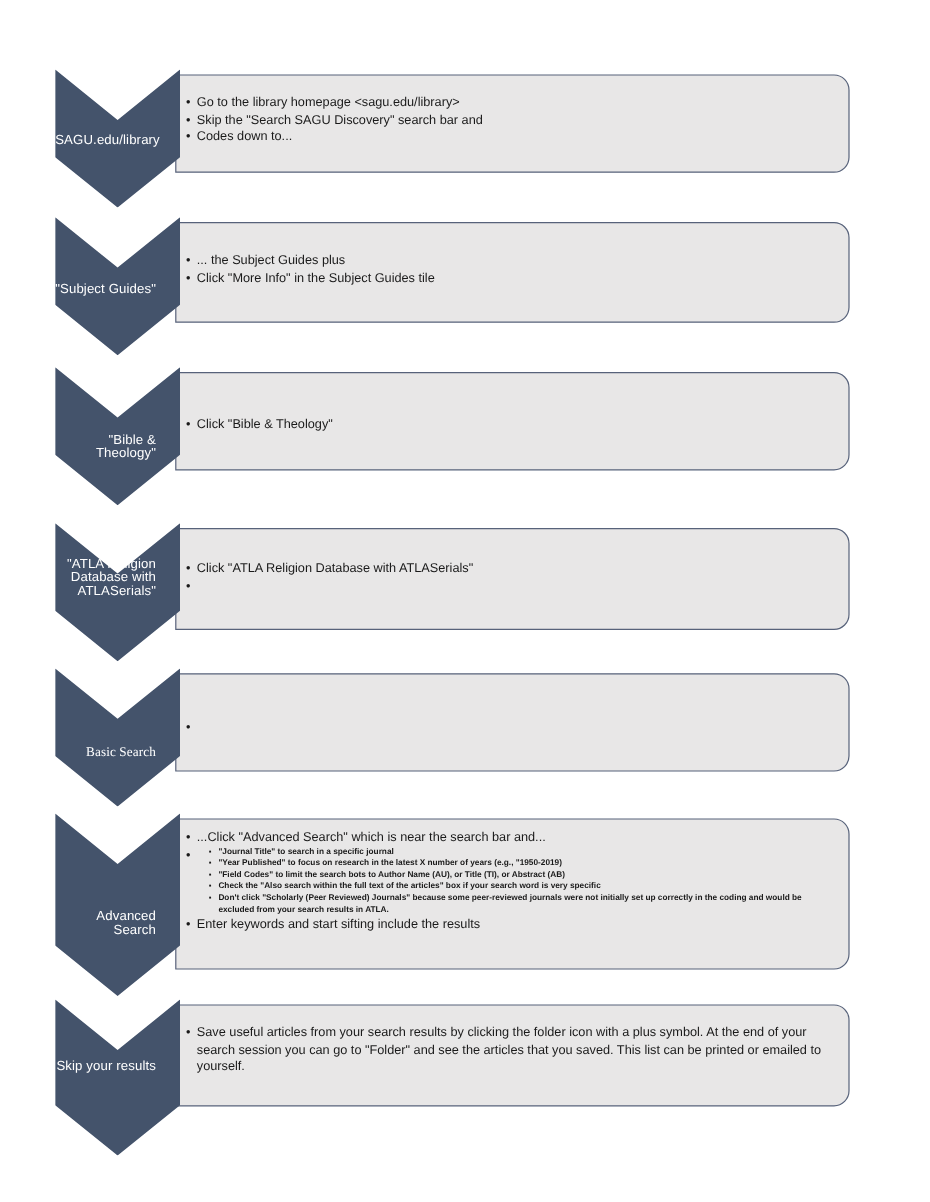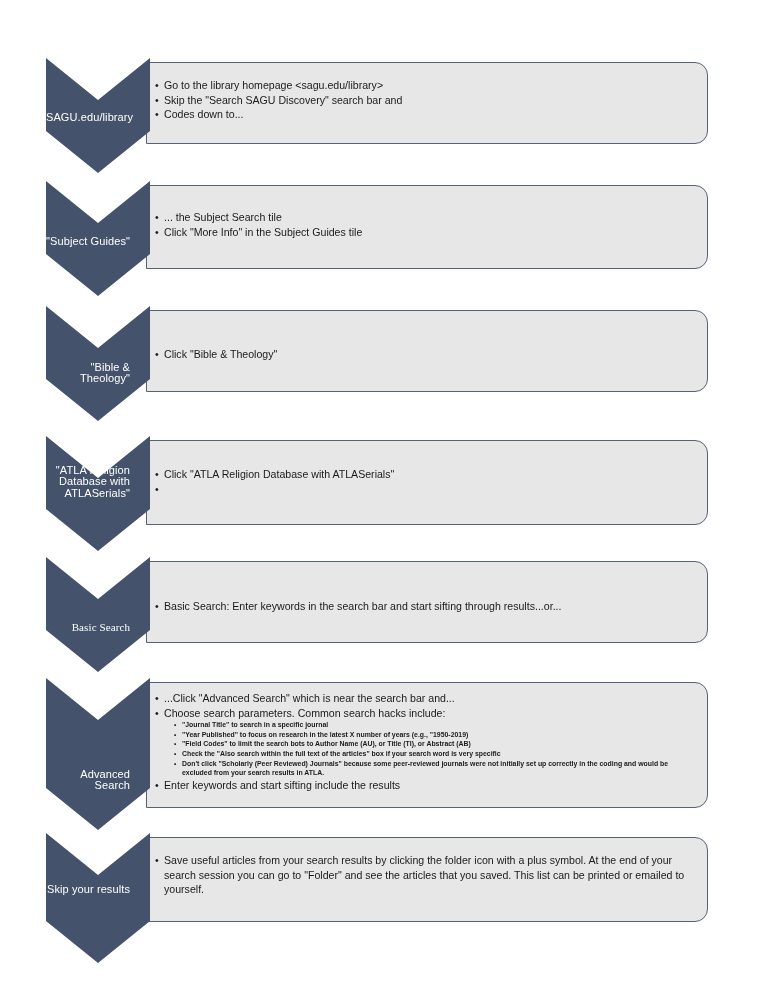--- a/index.html
+++ b/index.html
@@ -129,21 +129,21 @@
             <polygon points="0,0 52,42 104,0 104,73 52,115 0,73" fill="#44536b"></polygon>
           </svg>
         </div>
         <div class="chev-label" style="top: 54px; color: rgb(255, 255, 255);">SAGU.edu/library</div>
       </div>
     </div>
     <div class="row" style="top: 0px;">
       <div class="box" style="top: 185px; height: 84px; background: rgb(232, 231, 231); border-color: rgb(87, 98, 122);">
         <div class="box-inner" style="top: 24px;">
           <ul class="bl">
-            <li><span class="bdot">•</span><span>... the Subject Search tile</span></li>
+            <li><span class="bdot">•</span><span>... the Subject Guides plus</span></li>
             <li><span class="bdot">•</span><span>Click "More Info" in the Subject Guides tile</span></li>
           </ul>
         </div>
       </div>
       <div class="chev" style="top: 181px; height: 115px;">
         <div class="chev-shape">
           <svg viewBox="0 0 104 115" preserveAspectRatio="none" xmlns="http://www.w3.org/2000/svg">
             <polygon points="0,0 52,42 104,0 104,73 52,115 0,73" fill="#44536b"></polygon>
           </svg>
         </div>
@@ -182,56 +182,56 @@
             <polygon points="0,0 52,42 104,0 104,73 52,115 0,73" fill="#44536b"></polygon>
           </svg>
         </div>
         <div class="chev-label" style="top: 29px; color: rgb(255, 255, 255);">"ATLA Religion Database with ATLASerials"</div>
       </div>
     </div>
     <div class="row" style="top: 0px;">
       <div class="box" style="top: 561px; height: 82px; background: rgb(232, 231, 231); border-color: rgb(87, 98, 122);">
         <div class="box-inner" style="top: 37px;">
           <ul class="bl">
-            <li><span class="bdot">•</span><span>Basic Search: Enter keywords in the search bar and start sifting through results...or...</span></li>
+            <li><span class="bdot">•</span></li>
           </ul>
         </div>
       </div>
       <div class="chev" style="top: 557px; height: 115px;">
         <div class="chev-shape">
           <svg viewBox="0 0 104 115" preserveAspectRatio="none" xmlns="http://www.w3.org/2000/svg">
             <polygon points="0,0 52,42 104,0 104,73 52,115 0,73" fill="#44536b"></polygon>
           </svg>
         </div>
         <div class="chev-label" style="top: 65px; color: rgb(255, 255, 255); font-family: Liberation Serif, serif;">Basic Search</div>
       </div>
     </div>
     <div class="row" style="top: 0px;">
       <div class="box" style="top: 682px; height: 126px; background: rgb(232, 231, 231); border-color: rgb(87, 98, 122);">
         <div class="box-inner" style="top: 8px;">
           <ul class="bl">
             <li><span class="bdot">•</span><span>...Click "Advanced Search" which is near the search bar and...</span></li>
-            <li><span class="bdot">•</span><span>Choose search parameters. Common search hacks include:</span><ul class="sub">
+            <li><span class="bdot">•</span><ul class="sub">
                 <li><span class="sdot">▪</span><span>"Journal Title" to search in a specific journal</span></li>
                 <li><span class="sdot">▪</span><span>"Year Published" to focus on research in the latest X number of years (e.g., "1950-2019)</span></li>
                 <li><span class="sdot">▪</span><span>"Field Codes" to limit the search bots to Author Name (AU), or Title (TI), or Abstract (AB)</span></li>
                 <li><span class="sdot">▪</span><span>Check the "Also search within the full text of the articles" box if your search word is very specific</span></li>
                 <li><span class="sdot">▪</span><span>Don't click "Scholarly (Peer Reviewed) Journals" because some peer-reviewed journals were not initially set up correctly in the coding and would be excluded from your search results in ATLA.</span></li>
               </ul></li>
             <li><span class="bdot">•</span><span>Enter keywords and start sifting include the results</span></li>
           </ul>
         </div>
       </div>
       <div class="chev" style="top: 678px; height: 152px;">
         <div class="chev-shape">
           <svg viewBox="0 0 104 152" preserveAspectRatio="none" xmlns="http://www.w3.org/2000/svg">
             <polygon points="0,0 52,42 104,0 104,110 52,152 0,110" fill="#44536b"></polygon>
           </svg>
         </div>
-        <div class="chev-label" style="top: 91px; color: rgb(255, 255, 255);">Advanced Search</div>
+        <div class="chev-label" style="top: 81px; color: rgb(255, 255, 255);">Advanced Search</div>
       </div>
     </div>
     <div class="row" style="top: 0px;">
       <div class="box" style="top: 837px; height: 85px; background: rgb(232, 231, 231); border-color: rgb(87, 98, 122);">
         <div class="box-inner" style="top: 15px;">
           <ul class="bl">
             <li><span class="bdot">•</span><span>Save useful articles from your search results by clicking the folder icon with a plus symbol. At the end of your search session you can go to "Folder" and see the articles that you saved. This list can be printed or emailed to yourself.</span></li>
           </ul>
         </div>
       </div>

